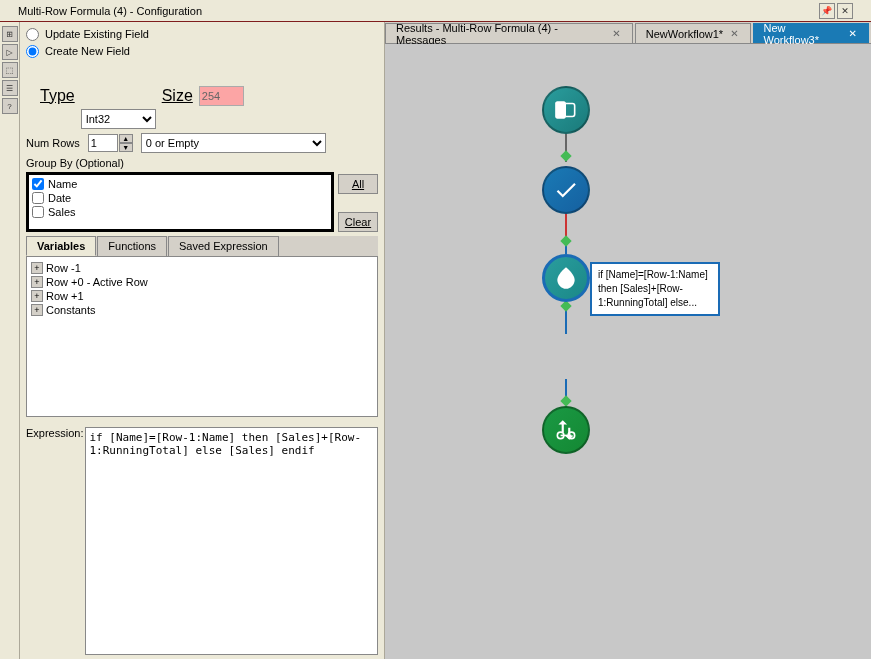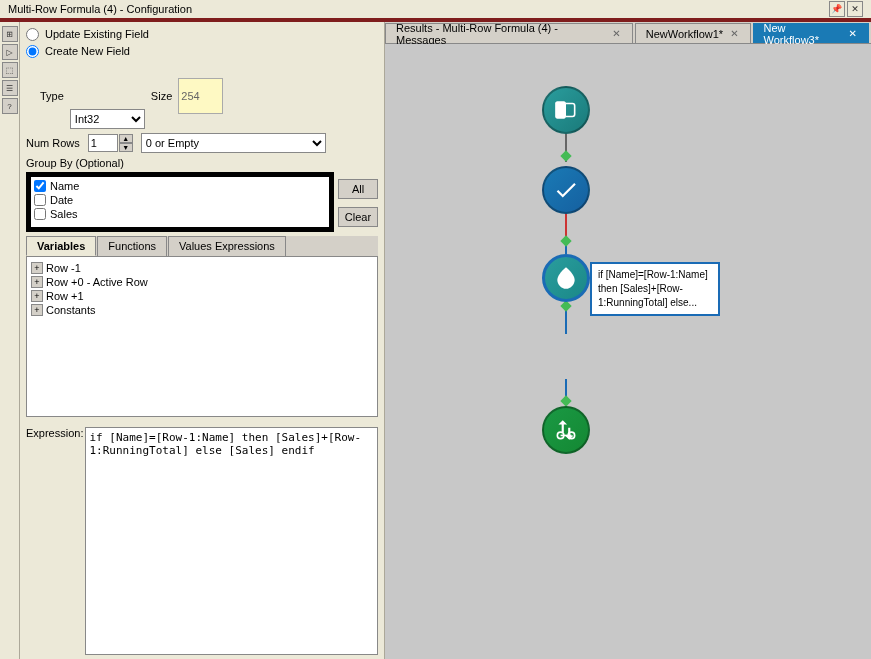--- a/index.html
+++ b/index.html
@@ -3,23 +3,23 @@
   <meta charset="utf-8">
   <style>
     * { box-sizing: border-box; margin: 0; padding: 0; }
     body { font-family: 'Segoe UI', Tahoma, Arial, sans-serif; font-size: 12px; background: #d4d0c8; overflow: hidden; }
 
     
     .top-bar {
       display: flex;
       align-items: center;
       background: #ece9d8;
-      border-bottom: 4px solid #7f1d1d;
+      border-bottom: 1px solid #7f1d1d;
       height: 22px;
-      padding: 0 8px;
+      padding: 0 18px;
     }
     .top-bar-title { flex: 1; font-size: 11px; color: #000; }
     .top-bar-buttons { display: flex; gap: 2px; }
     .top-bar-btn {
       width: 16px; height: 16px; border: 1px solid #888; background: #ece9d8;
       cursor: pointer; display: flex; align-items: center; justify-content: center;
       font-size: 9px; color: #333;
     }
 
     .main-container { display: flex; height: calc(659px - 22px); }
@@ -77,36 +77,36 @@
       margin-left: 14px;
     }
     .field-name-input {
       width: 115px;
       height: 20px;
       border: 1px solid #888;
       background: white;
       font-size: 11px;
       padding: 1px 2px;
     }
-    .type-label, .size-label { font-size: 11px; color: #000; }
+    .type-label, .size-label { font-size: 16px; color: #000; text-decoration: underline; }
     .type-select {
       width: 75px;
       height: 20px;
       border: 1px solid #888;
       background: white;
       font-size: 11px;
       margin-top: 47px;
     }
     .size-input {
       width: 45px;
       height: 20px;
       border: 1px solid #aaa;
-      background: #fef9c3;
-      font-size: 11px;
-      padding: 17px 2px;
+      background: #fca5a5;
+      font-size: 11px;
+      padding: 1px 2px;
       color: #666;
     }
 
     .num-rows-row {
       display: flex;
       align-items: center;
       gap: 8px;
     }
     .num-rows-label, .values-label { font-size: 11px; color: #000; }
     .num-rows-input {
@@ -139,36 +139,37 @@
     }
 
     .group-by-section { display: flex; flex-direction: column; gap: 3px; }
     .group-by-label { font-size: 11px; color: #000; font-weight: normal; }
     .group-by-inner {
       display: flex;
       gap: 4px;
     }
     .checkbox-list {
       flex: 1;
-      border: 5px solid #000000;
+      border: 3px solid #000000;
       background: white;
       padding: 3px;
       min-height: 60px;
       display: flex;
       flex-direction: column;
       gap: 2px;
     }
     .checkbox-item { display: flex; align-items: center; gap: 4px; font-size: 11px; }
     .checkbox-item input[type="checkbox"] { margin: 0; width: 12px; height: 12px; }
     .group-by-buttons {
       display: flex;
       flex-direction: column;
       gap: 8px;
-      justify-content: center;
+      justify-content: space-between;
       padding-top: 2px;
+      text-decoration: underline;
     }
     .group-btn {
       width: 40px;
       height: 20px;
       border: 1px solid #888;
       background: #d4d0c8;
       font-size: 11px;
       cursor: pointer;
       display: flex;
       align-items: center;
@@ -414,21 +415,21 @@
             <button class="group-btn">All</button>
             <button class="group-btn">Clear</button>
           </div>
         </div>
       </div>
 
       <div class="tabs-container">
         <div class="tab-bar">
           <div class="tab active">Variables</div>
           <div class="tab">Functions</div>
-          <div class="tab">Values Expressions</div>
+          <div class="tab">Saved Expression</div>
         </div>
         <div class="tab-content">
           <div class="tree-item">
             <div class="expand-icon">+</div>
             <span>Row -1</span>
           </div>
           <div class="tree-item">
             <div class="expand-icon">+</div>
             <span>Row +0 - Active Row</span>
           </div>

